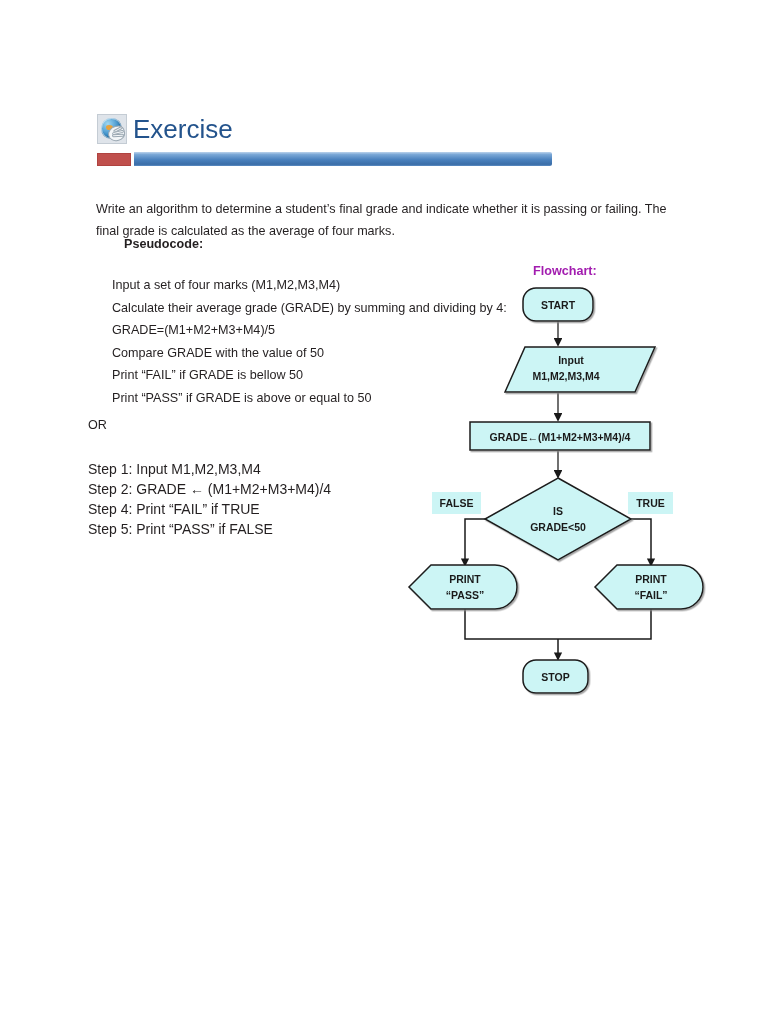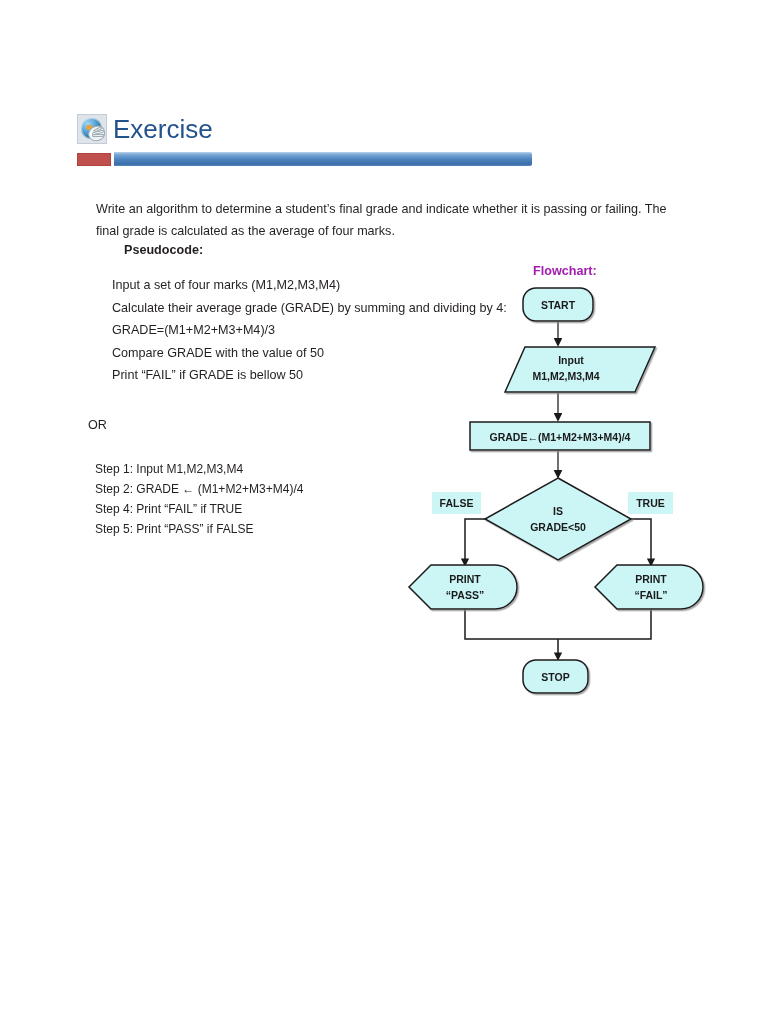--- a/index.html
+++ b/index.html
@@ -21,21 +21,21 @@
     position: absolute;
     inset: 0;
     width: 768px;
     height: 1024px;
     background: #ffffff;
   }
 
   
   .header {
     position: absolute;
-    left: 77px;
+    left: 97px;
     top: 110px;
     width: 600px;
     height: 68px;
   }
   .header-row {
     display: flex;
     align-items: center;
     height: 38px;
   }
   .title-icon {
@@ -148,21 +148,21 @@
     width: 592px;
     font-size: 12.6px;
     line-height: 22px;
     color: #231f20;
   }
   .intro { width: 592px; }
 
   .section-label {
     position: absolute;
     left: 88px;
-    top: 243px;
+    top: 237px;
     font-size: 12.6px;
     font-weight: bold;
     color: #231f20;
     padding-left: 36px;
   }
 
   .pseudo-list {
     position: absolute;
     left: 88px;
     top: 274px;
@@ -175,24 +175,24 @@
 
   .or-text {
     position: absolute;
     left: 88px;
     top: 418px;
     font-size: 12.6px;
   }
 
   .steps-list {
     position: absolute;
-    left: 95px;
+    left: 88px;
     top: 459px;
     width: 340px;
-    font-size: 12px;
+    font-size: 14px;
     line-height: 20px;
   }
   .steps-list div { white-space: nowrap; }
 
   
   .flowchart-label {
     position: absolute;
     left: 533px;
     top: 264px;
     font-size: 12.6px;
@@ -241,23 +241,24 @@
 
   <div class="body-copy">
     <p class="intro" style="margin:8px;">Write an algorithm to determine a student’s final grade and indicate whether it is passing or failing. The final grade is calculated as the average of four marks.</p>
   </div>
 
   <div class="section-label">Pseudocode:</div>
 
   <div class="pseudo-list">
     <div>Input a set of four marks (M1,M2,M3,M4)</div>
     <div>Calculate their average grade (GRADE) by summing and dividing by 4:</div>
-    <div>GRADE=(M1+M2+M3+M4)/3</div>
+    <div>GRADE=(M1+M2+M3+M4)/5</div>
     <div>Compare GRADE with the value of 50</div>
     <div>Print “FAIL” if GRADE is bellow 50</div>
+    <div>Print “PASS” if GRADE is above or equal to 50</div>
   </div>
 
   <div class="or-text">OR</div>
 
   <div class="steps-list">
     <div>Step 1:  Input M1,M2,M3,M4</div>
     <div>Step 2:  GRADE ← (M1+M2+M3+M4)/4</div>
     <div>Step 4:  Print “FAIL” if TRUE</div>
     <div>Step 5:  Print “PASS” if FALSE</div>
   </div>

